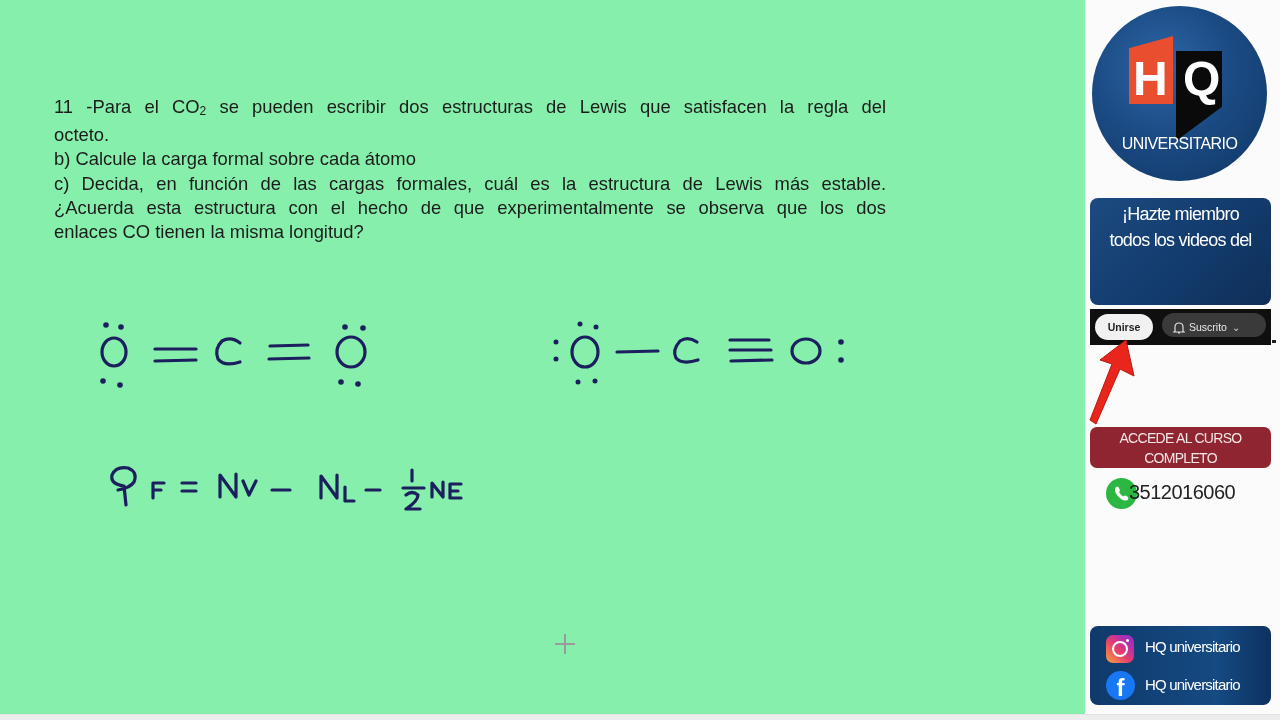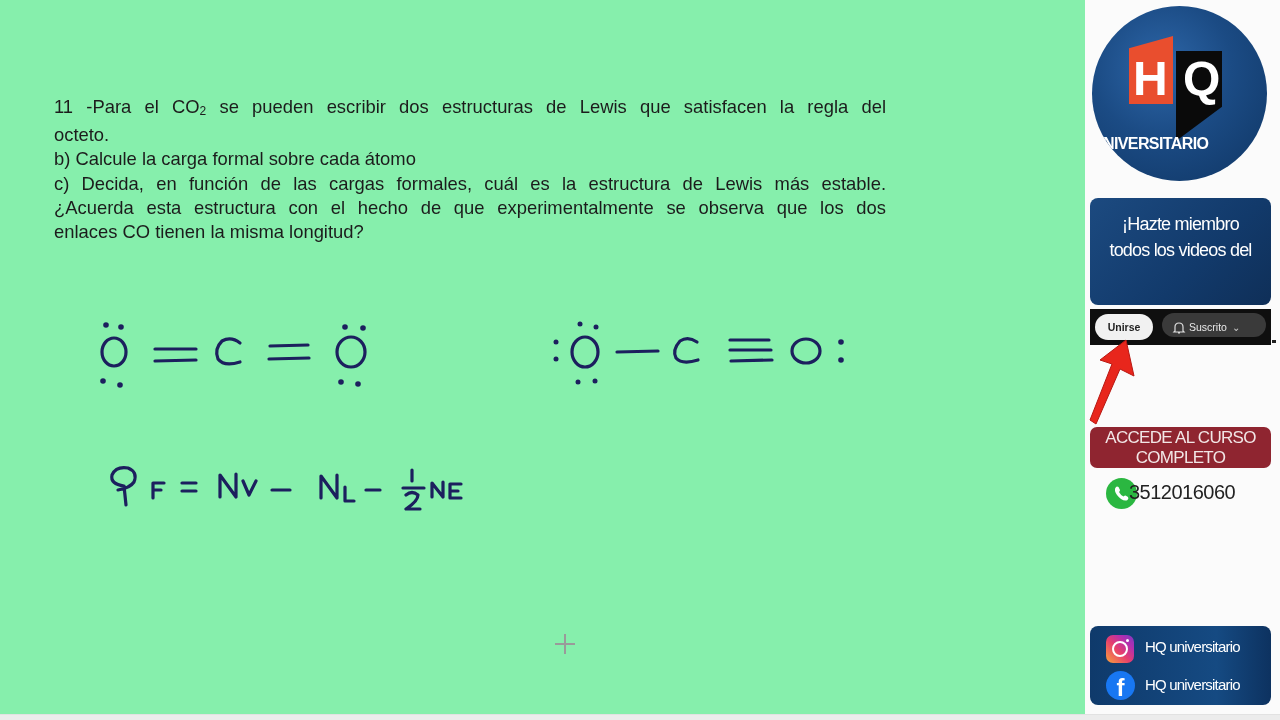--- a/index.html
+++ b/index.html
@@ -25,39 +25,39 @@
     
     .sidebar { position: absolute; left: 1085px; top: 0; width: 195px; height: 714px; background: #fbfbfb; }
     .logo { position: absolute; left: 1092px; top: 6px; width: 175px; height: 175px; border-radius: 50%;
       background: radial-gradient(circle at 40% 35%, #2d66a8 0%, #1b4b84 45%, #0f3563 100%); overflow: hidden; }
     .logo .h-box { position: absolute; left: 37px; top: 30px; width: 44px; height: 68px; background: #e94e2e;
       clip-path: polygon(0 18%, 100% 0, 100% 100%, 0 100%); }
     .logo .h-letter { position: absolute; left: 41px; top: 45px; font-size: 48px; font-weight: bold; color: #fff; }
     .logo .q-box { position: absolute; left: 84px; top: 45px; width: 46px; height: 90px; background: #0a0a0a;
       clip-path: polygon(0 0, 100% 0, 100% 62%, 0 100%); }
     .logo .q-letter { position: absolute; left: 91px; top: 45px; font-size: 48px; font-weight: bold; color: #fff; }
-    .logo .brand { position: absolute; left: 0; top: 129px; width: 175px; text-align: left; color: #fff; font-size: 16px; font-weight: bold; letter-spacing: -0.6px; }
+    .logo .brand { position: absolute; left: 0; top: 129px; width: 175px; text-align: center; color: #fff; font-size: 16px; font-weight: normal; letter-spacing: -0.6px; }
 
     .member-card { position: absolute; left: 1090px; top: 198px; width: 181px; height: 107px; border-radius: 8px;
       background: linear-gradient(135deg, #1c4a80 0%, #123a6b 60%, #0f2f58 100%);
-      color: #fff; text-align: center; font-size: 18px; line-height: 25.5px; padding-top: 14px; letter-spacing: -0.8px; }
+      color: #fff; text-align: center; font-size: 18px; line-height: 25.5px; padding-top: 4px; letter-spacing: -0.8px; }
 
     .join-bar { position: absolute; left: 1090px; top: 309px; width: 181px; height: 36px; background: #0f0f0f; }
     .join-btn { position: absolute; left: 5px; top: 5px; width: 58px; height: 26px; border-radius: 13px; background: #f1f1f1;
       color: #222; font-size: 10.5px; font-weight: bold; text-align: center; line-height: 26px; }
     .sub-btn { position: absolute; left: 72px; top: 4px; width: 104px; height: 24px; border-radius: 14px; background: #3a3a3a;
       color: #e8e8e8; font-size: 10.5px; font-weight: normal; line-height: 28px; padding-left: 10px; }
     .sub-btn .bell { display: inline-block; width: 14px; vertical-align: middle; margin-right: 3px; }
     .sub-btn .chev { display: inline-block; margin-left: 5px; font-size: 10px; color: #ccc; }
     .dot-mark { position: absolute; left: 1272px; top: 340px; width: 4px; height: 3px; background: #222; }
 
     .arrow { position: absolute; left: 1088px; top: 336px; width: 50px; height: 95px; }
 
     .course-btn { position: absolute; left: 1090px; top: 427px; width: 181px; height: 41px; border-radius: 7px; background: #8f2530;
-      color: #f2e6e6; text-align: center; font-size: 17px; line-height: 20px; padding-top: 1px; letter-spacing: -0.7px; }
+      color: #f2e6e6; text-align: center; font-size: 14px; line-height: 20px; padding-top: 1px; letter-spacing: -0.7px; }
 
     .whatsapp { position: absolute; left: 1106px; top: 478px; width: 31px; height: 31px; border-radius: 50%; background: #2bb741; }
     .phone { position: absolute; left: 1084px; top: 481px; font-size: 20px; color: #222; letter-spacing: -0.5px; margin-left: 45px; }
 
     .social-card { position: absolute; left: 1090px; top: 626px; width: 181px; height: 79px; border-radius: 8px;
       background: linear-gradient(90deg, #0f3a6b 0%, #154a82 70%, #0d3260 100%); }
     .social-row { position: absolute; left: 0; width: 181px; height: 30px; text-decoration: underline; }
     .social-row .label { position: absolute; left: 55px; top: 6px; color: #fff; font-size: 15px; letter-spacing: -0.8px; }
     .ig-icon { position: absolute; left: 16px; top: 3px; width: 28px; height: 28px; border-radius: 7px;
       background: linear-gradient(45deg, #f9a43a 0%, #e63e6d 45%, #b22fb0 75%, #7b3ac2 100%); }

